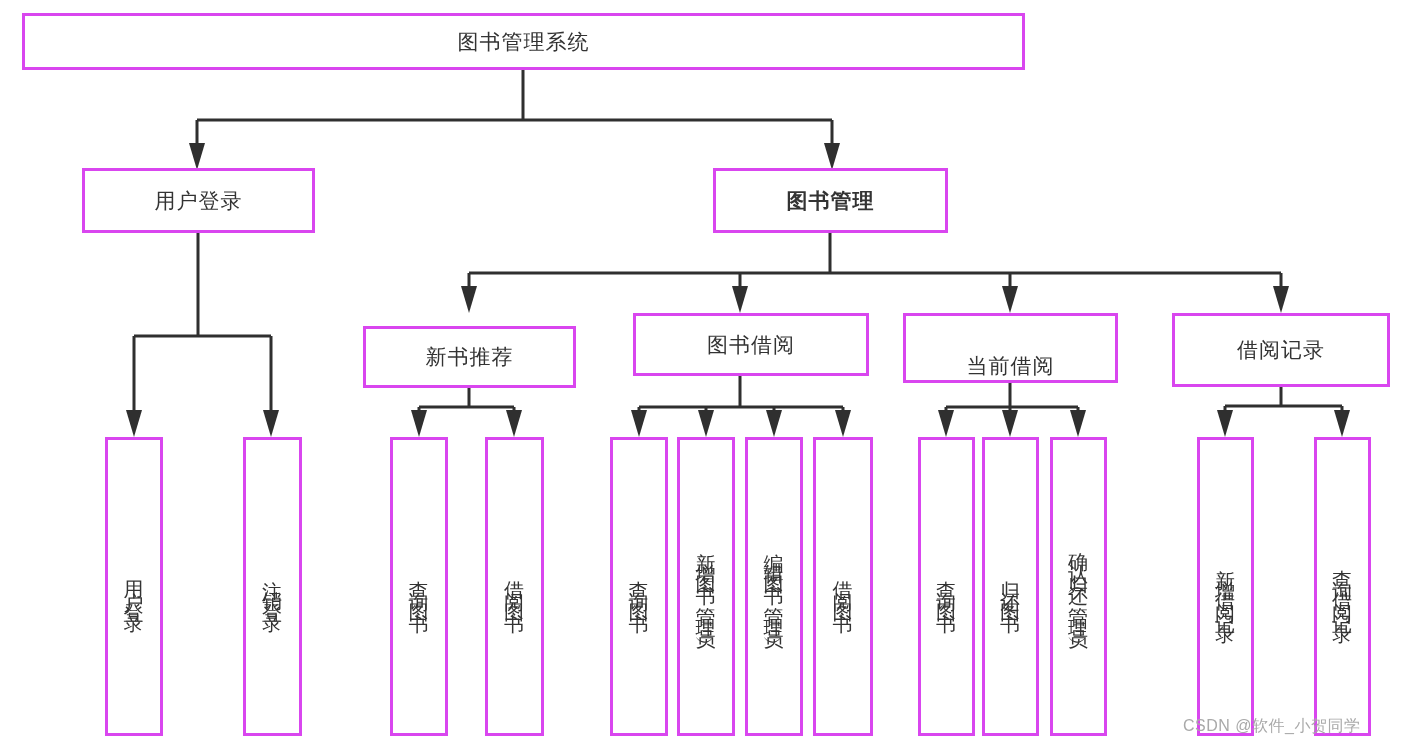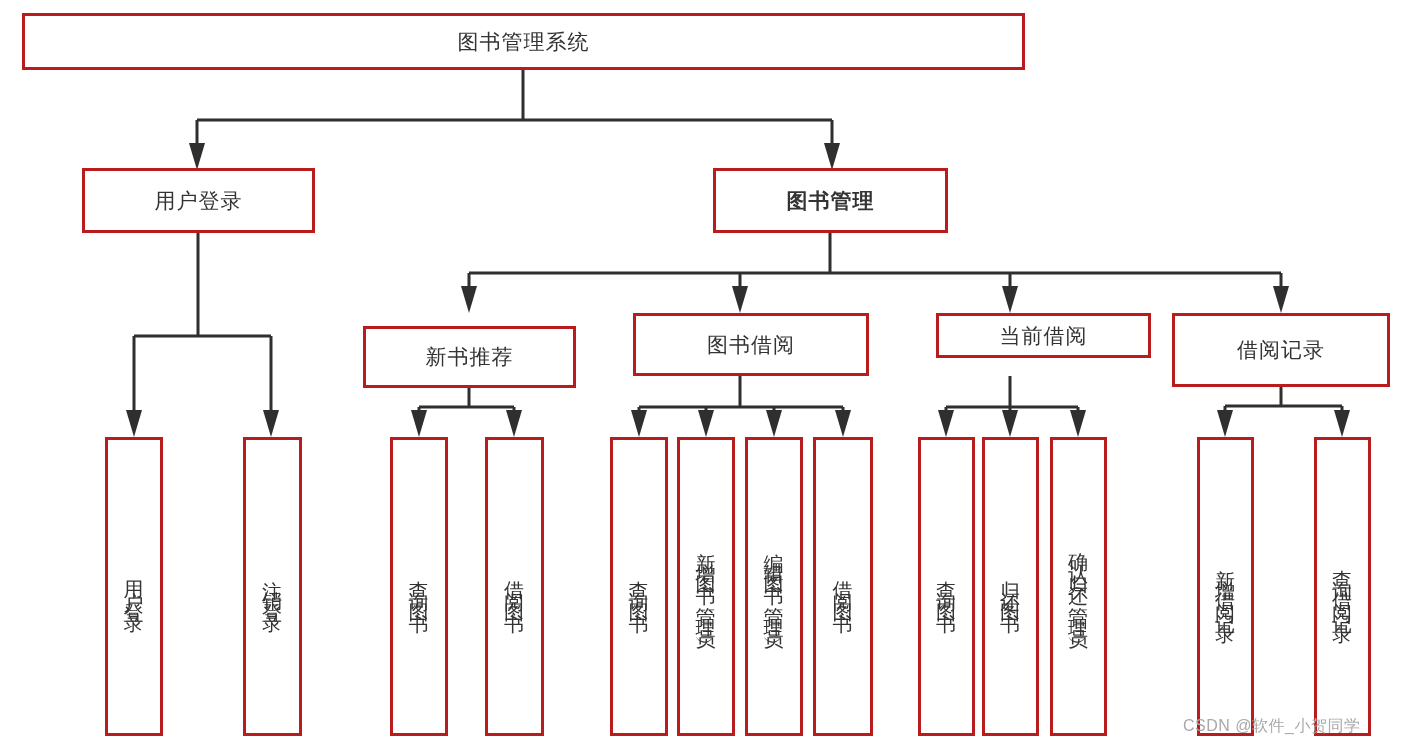--- a/index.html
+++ b/index.html
@@ -12,21 +12,21 @@
     overflow: hidden;
   }
   .connectors {
     position: absolute;
     left: 0; top: 0;
     width: 1405px; height: 747px;
   }
   .box {
     position: absolute;
     box-sizing: border-box;
-    border: 3px solid #b91c1c;
+    border: 3px solid #d946ef;
     background: #ffffff;
     display: flex;
     align-items: center;
     justify-content: center;
     color: #333333;
   }
   .hlabel {
     font-size: 21px;
     letter-spacing: 1px;
     white-space: nowrap;
@@ -112,21 +112,21 @@
   <div class="box" style="left:713px; top:168px; width:235px; height:65px;font-weight:bold;">
     <span class="hlabel">图书管理</span>
   </div>
 
   <div class="box" style="left:363px; top:326px; width:213px; height:62px;">
     <span class="hlabel">新书推荐</span>
   </div>
   <div class="box" style="left:633px; top:313px; width:236px; height:63px;">
     <span class="hlabel">图书借阅</span>
   </div>
-  <div class="box" style="left:936px; top:313px; width:215px; height:45px;">
+  <div class="box" style="left:903px; top:313px; width:215px; height:70px;align-items:flex-end;">
     <span class="hlabel">当前借阅</span>
   </div>
   <div class="box" style="left:1172px; top:313px; width:218px; height:74px;font-family:Liberation Mono, monospace;">
     <span class="hlabel">借阅记录</span>
   </div>
 
   <div class="box" style="left:105px; top:437px; width:58px; height:299px;">
     <span class="vlabel">用户登录</span>
   </div>
   <div class="box" style="left:243px; top:437px; width:59px; height:299px;">

